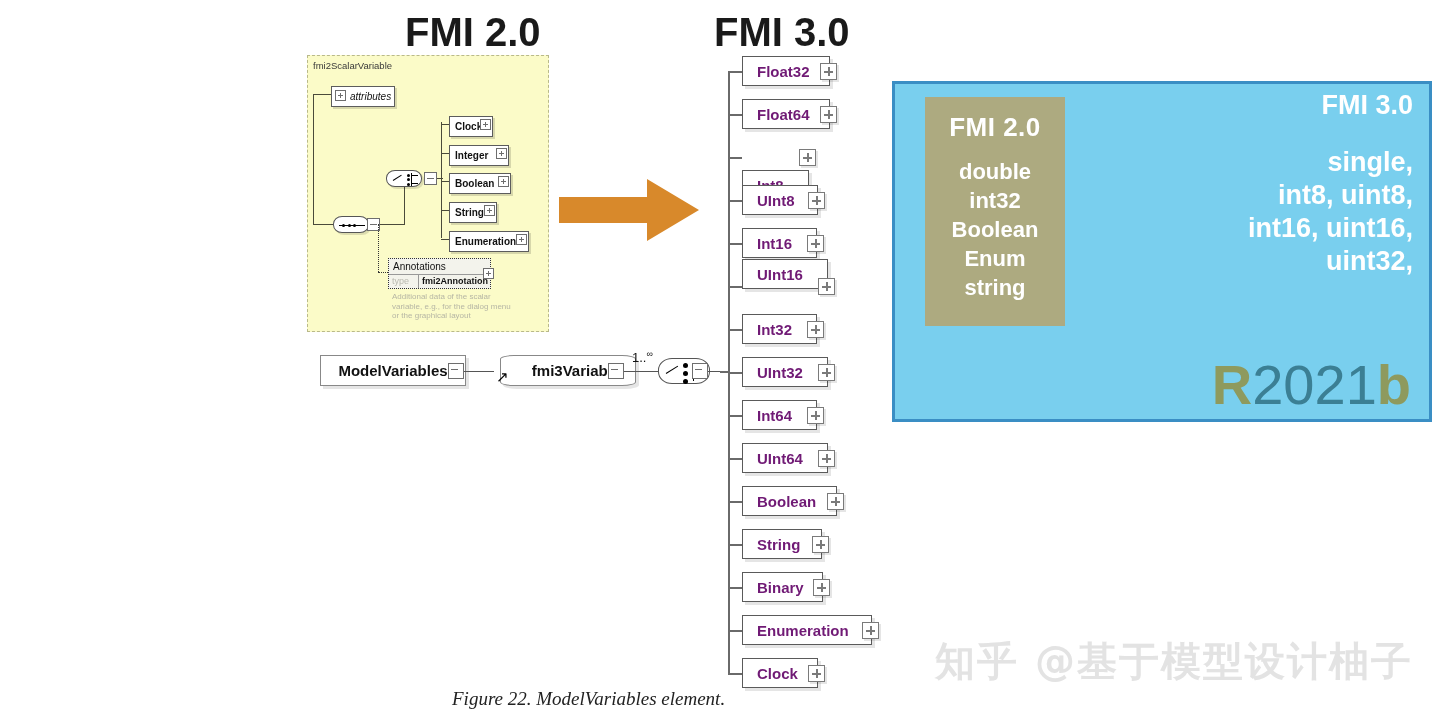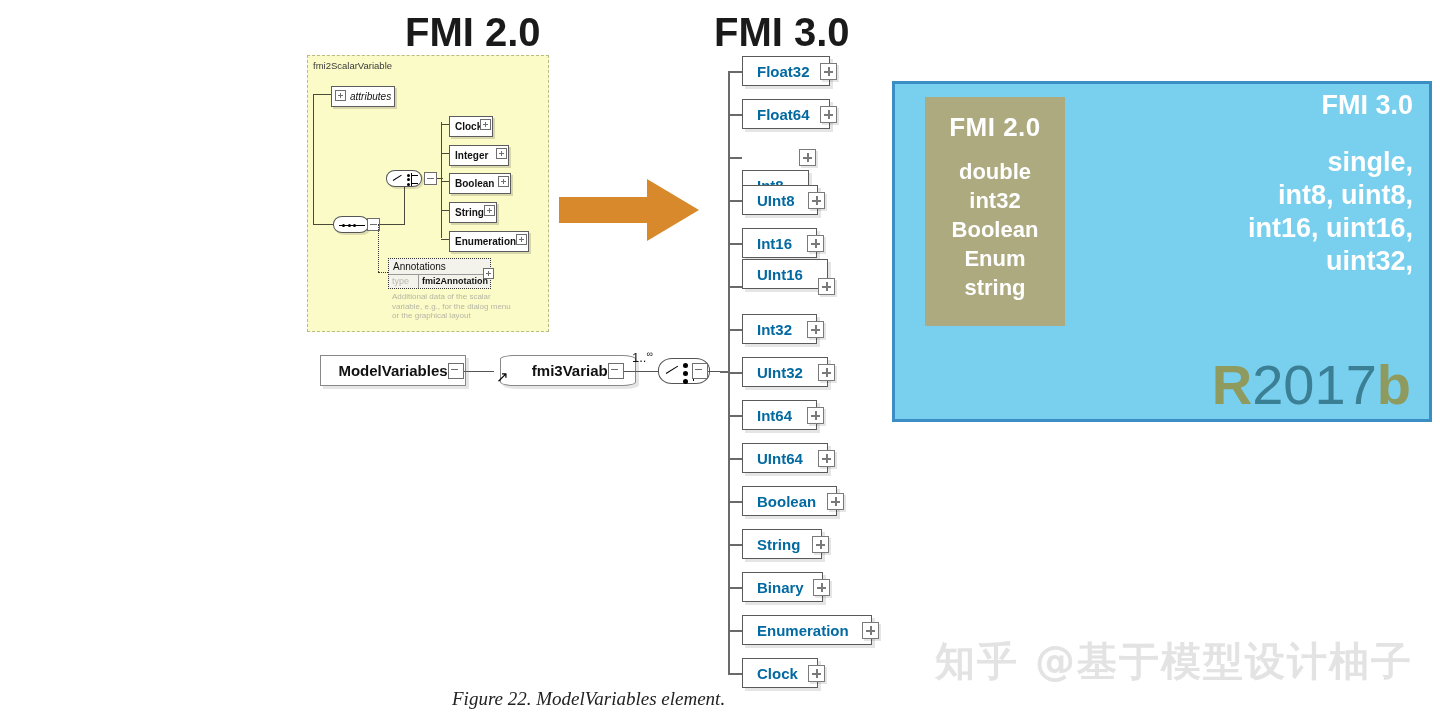--- a/index.html
+++ b/index.html
@@ -230,21 +230,21 @@
   .tnode {
     position: absolute;
     background: #ffffff;
     border: 1.5px solid #5a5a5a;
     box-sizing: border-box;
     height: 30px;
     display: flex; align-items: center;
     box-shadow: 3px 3px 0 rgba(0,0,0,0.10);
   }
   .tnode .tlbl {
-    font-size: 15px; font-weight: bold; color: #0369a1;
+    font-size: 15px; font-weight: bold; color: #701a75;
     padding-left: 14px; white-space: nowrap;
   }
   .tplus {
     position: absolute;
     width: 17px; height: 17px;
     background: #fff; border: 1px solid #7a7a7a;
     box-sizing: border-box;
     box-shadow: 2px 2px 0 rgba(0,0,0,0.10);
   }
   .tplus::before, .tplus::after { content: ""; position: absolute; background: #7a7a7a; }
@@ -542,18 +542,18 @@
   </div>
 
   <div id="blue-types">
       <div>single,</div>
       <div>int8, uint8,</div>
       <div>int16, uint16,</div>
       <div>uint32,</div>
     </div>
 
   <div id="release-logo">
-    <span class="r">R</span><span class="y">2017</span><span class="b">b</span>
+    <span class="r">R</span><span class="y">2021</span><span class="b">b</span>
   </div>
 </div>
 
 <div id="caption">Figure 22. ModelVariables element.</div>
 <div id="watermark">知乎 @基于模型设计柚子</div>
 
 </body></html>

